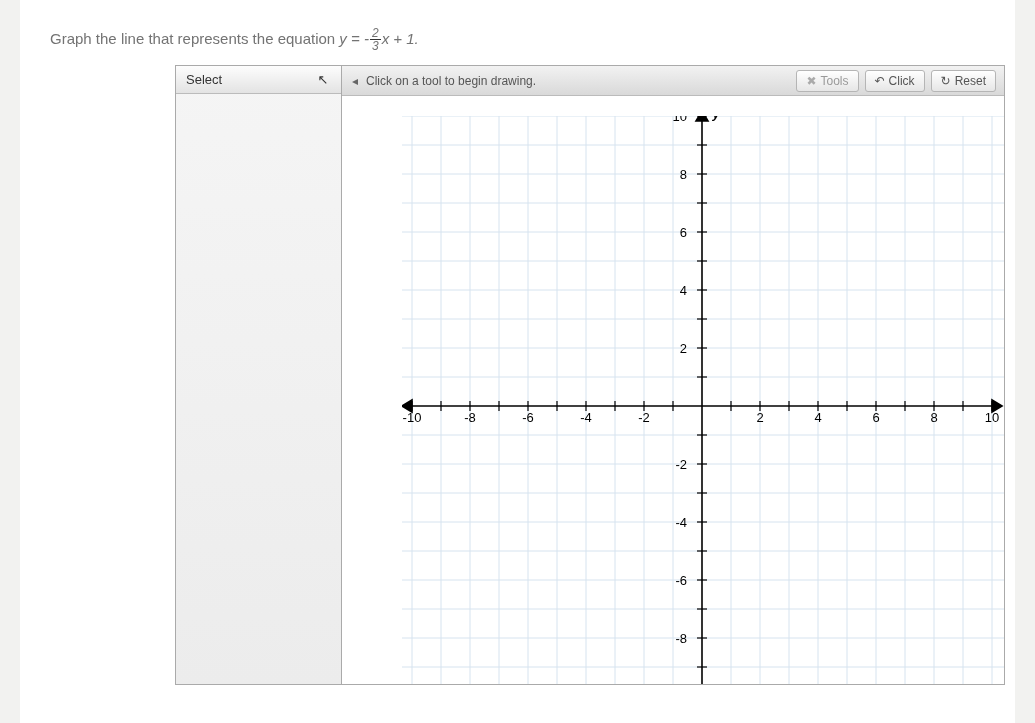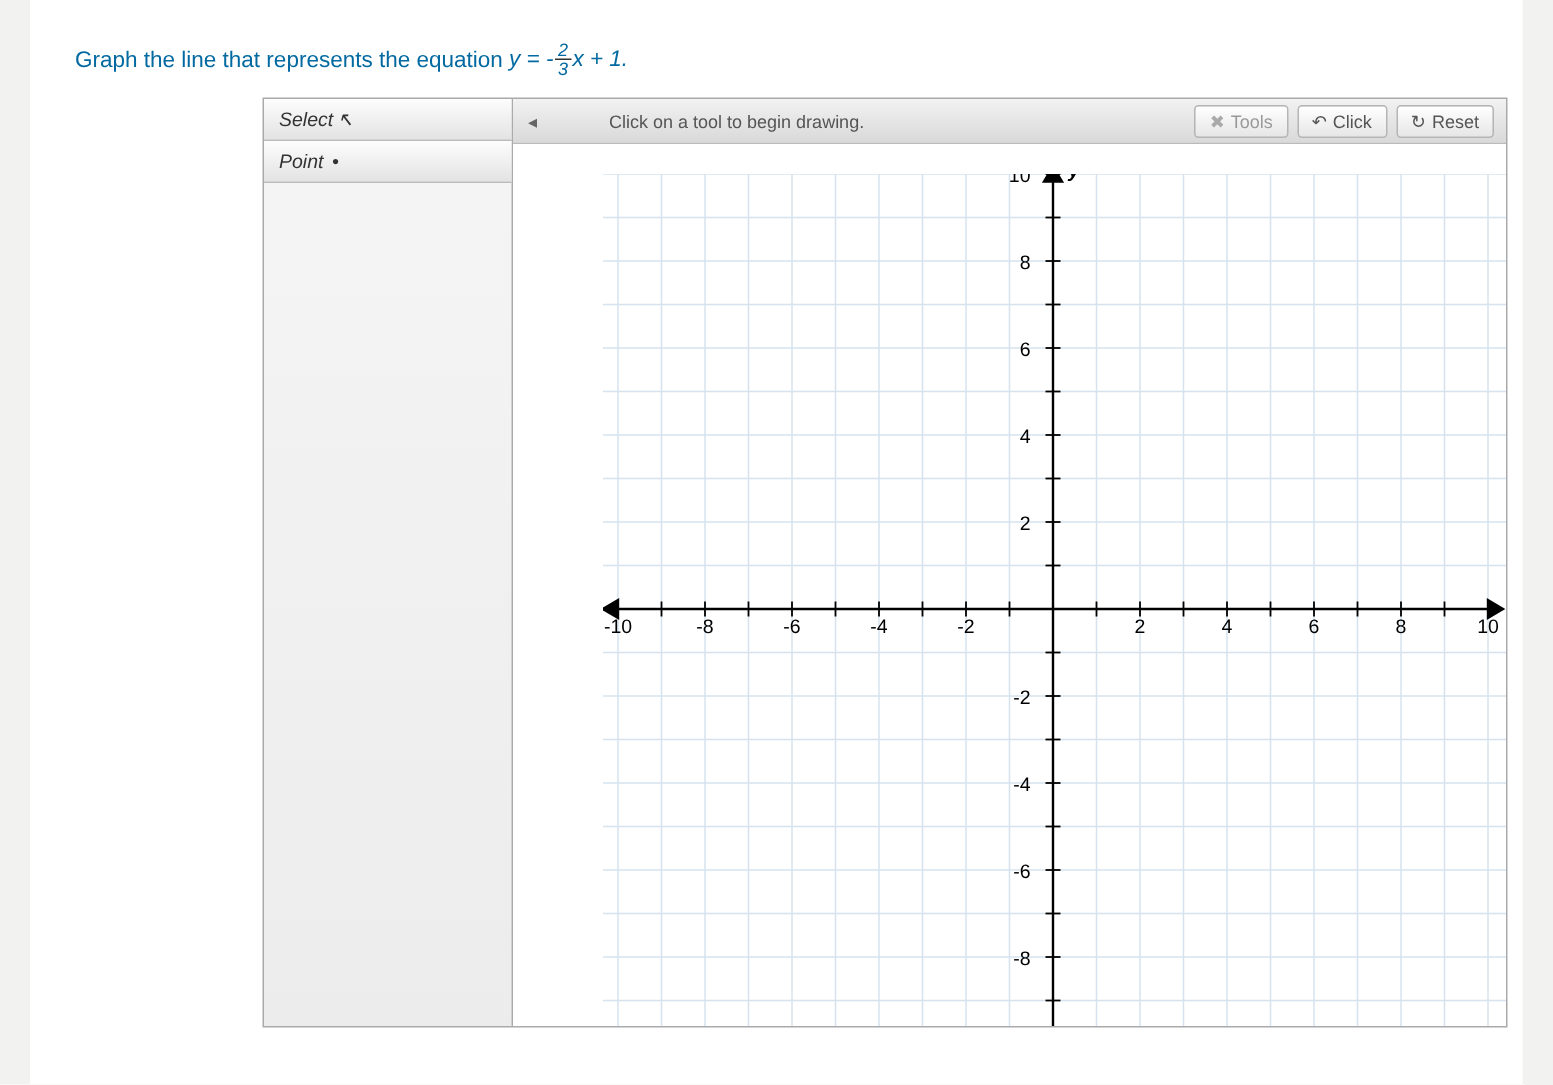--- a/index.html
+++ b/index.html
@@ -13,21 +13,21 @@
   }
   .page-bg {
     background: #fff;
     margin: 0 20px;
     height: 100%;
     padding-top: 10px;
   }
   .instruction-row {
     padding: 18px 30px 12px 30px;
     font-size: 15px;
-    color: #0369a1;
+    color: #737373;
   }
   .equation {
     font-style: italic;
     white-space: nowrap;
   }
   .frac {
     display: inline-block;
     vertical-align: middle;
     text-align: center;
     font-size: 12px;
@@ -60,28 +60,27 @@
     font-weight: bold;
     padding: 6px 10px;
     display: flex;
     align-items: center;
     justify-content: space-between;
     border-bottom: 1px solid #114a8e;
   }
   .tool-item {
     display: flex;
     align-items: center;
-    justify-content: flex-start;
+    justify-content: space-between;
     padding: 6px 10px;
     font-size: 13px;
     color: #333;
     background: linear-gradient(#fdfdfd,#e3e3e3);
     border-bottom: 1px solid #bbb;
     cursor: pointer;
-    font-style: italic;
   }
   .tool-item .ticon {
     width: 16px; text-align:center; color:#333; font-size:13px;
   }
   .main-area {
     flex: 1;
     display: flex;
     flex-direction: column;
     background: #fff;
     position: relative;
@@ -95,21 +94,21 @@
     padding: 0 8px;
     font-size: 12px;
     color: #555;
   }
   .toolbar .collapse-handle {
     width: 10px; height: 18px;
     display:flex;align-items:center;justify-content:center;
     color:#666; font-size:12px; margin-right:6px;
     cursor:pointer;
   }
-  .toolbar .hint { flex: 0 0 auto; margin-left: 40px; }
+  .toolbar .hint { flex: 0 0 auto; }
   .toolbar .spacer { flex:1; }
   .tb-btn {
     display:flex; align-items:center; gap:4px;
     background: linear-gradient(#fff,#e6e6e6);
     border:1px solid #b5b5b5;
     border-radius:3px;
     padding: 3px 9px;
     font-size:12px;
     color:#555;
     margin-left:6px;
@@ -134,24 +133,20 @@
   <div class="instruction-row">
     <span>Graph the line that represents the equation </span><span class="equation"><span>y</span><span> = -</span><span class="frac"><span class="num">2</span><span class="den">3</span></span><span>x</span><span> + 1.</span></span>
   </div>
 
   <div class="workspace">
 
     <div class="sidebar">
       <div class="tool-item">
         <span>Select</span>
         <span class="ticon">↖</span>
-      </div>
-      <div class="tool-item">
-        <span>Point</span>
-        <span class="ticon">•</span>
       </div>
     </div>
 
     <div class="main-area">
       <div class="toolbar">
         <div class="collapse-handle">◂</div>
         <div class="hint">Click on a tool to begin drawing.</div>
         <div class="spacer"></div>
         <div class="tb-btn disabled">
           <span style="color:#aaa;">✖</span>

